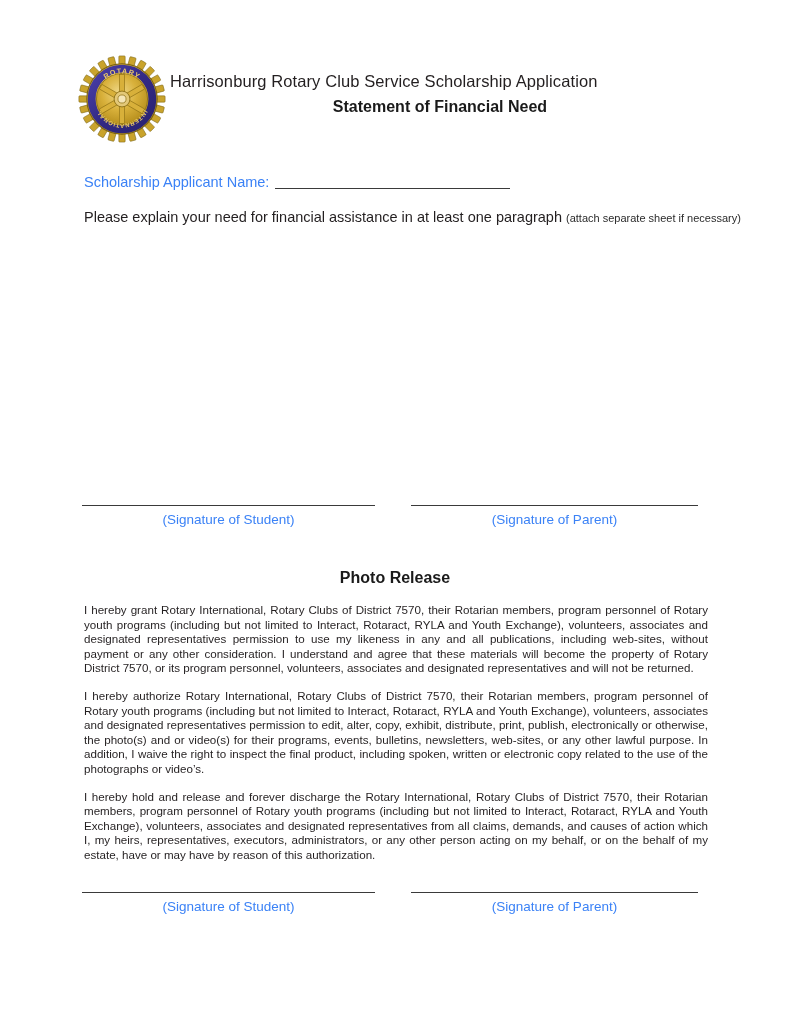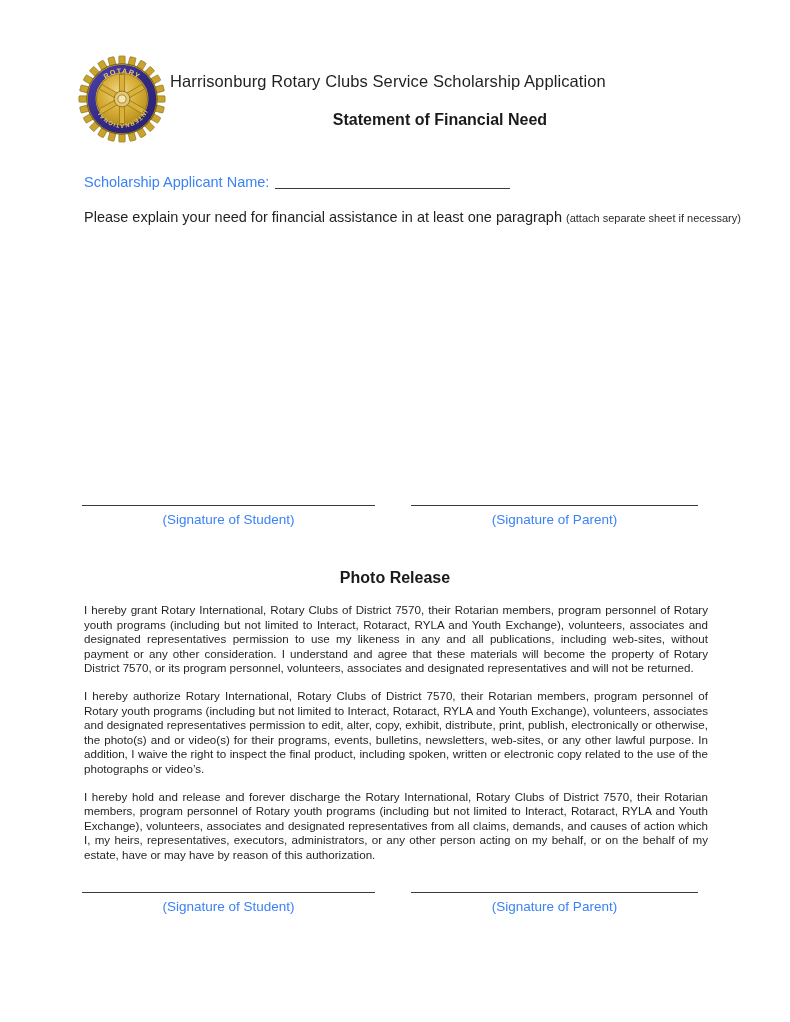--- a/index.html
+++ b/index.html
@@ -49,21 +49,21 @@
   }
   .doc-title {
     font-size: 16.5px;
     font-weight: 400;
     letter-spacing: 0.1px;
     color: #231f20;
     line-height: 20px;
     white-space: nowrap;
   }
   .doc-subtitle {
-    margin-top: 19px;
+    margin-top: 6px;
     font-size: 16px;
     font-weight: 700;
     text-align: center;
     color: #1a1a1a;
     padding-right: 20px;
     line-height: 20px;
   }
 
   
   .applicant-row {
@@ -237,21 +237,21 @@
         <text font-family="'Liberation Sans', sans-serif" font-size="8.2" font-weight="bold" fill="#E8C86A" letter-spacing="1.1">
           <textPath href="#arcTop" startOffset="50%" text-anchor="middle">ROTARY</textPath>
         </text>
         <text font-family="'Liberation Sans', sans-serif" font-size="6.6" font-weight="bold" fill="#E8C86A" letter-spacing="0.7">
           <textPath href="#arcBot" startOffset="50%" text-anchor="middle">INTERNATIONAL</textPath>
         </text>
       </svg>
     </div>
 
     <div class="title-block">
-      <div class="doc-title">Harrisonburg Rotary Clubs Service Scholarship Application</div>
+      <div class="doc-title">Harrisonburg Rotary Club Service Scholarship Application</div>
       <div class="doc-subtitle">Statement of Financial Need</div>
     </div>
   </div>
 
   <div class="applicant-row">
     <span class="applicant-label">Scholarship Applicant Name:</span><span class="name-blank"></span>
   </div>
 
   <div class="instruction">
     <span>Please explain your need for financial assistance in at least one paragraph</span>

